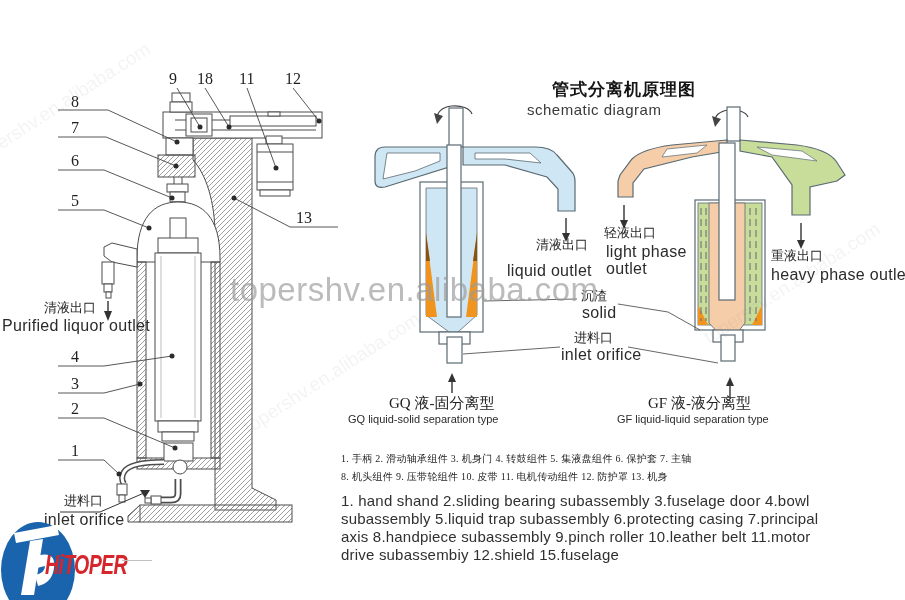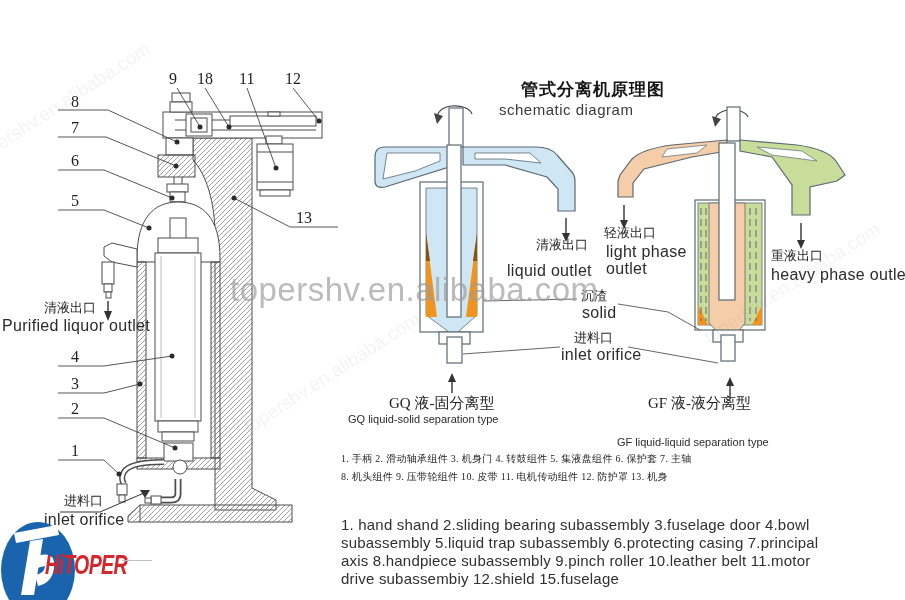--- a/index.html
+++ b/index.html
@@ -4,21 +4,21 @@
 <style>
   html,body{margin:0;padding:0;background:#ffffff;}
   #canvas{position:relative;width:905px;height:600px;background:#fff;overflow:hidden;
           font-family:"Liberation Sans",sans-serif;color:#2e2e2e;}
   .abs{position:absolute;}
   .lbl{position:absolute;white-space:nowrap;line-height:1.15;}
   .zh{font-family:"Liberation Serif","DejaVu Serif",serif;color:#1f1f1f;}
   .en{font-family:"Liberation Sans","DejaVu Sans",sans-serif;color:#2e2e2e;}
   .callout{position:absolute;font-family:"Liberation Serif","DejaVu Serif",serif;
            font-size:16px;color:#1f1f1f;}
-  .title-zh{font-size:17px;font-weight:bold;letter-spacing:1px;color:#151515;}
+  .title-zh{font-size:17px;font-weight:bold;letter-spacing:1px;color:#151515;margin-left:31px;}
   .title-en{font-size:15px;color:#3a3a3a;letter-spacing:.5px;}
   .small-zh{font-size:13px;}
   .lab-en{font-size:16px;color:#2b2b2b;letter-spacing:.3px;}
   .type-zh{font-size:15px;}
   .type-en{font-size:11px;color:#2b2b2b;}
   .parts-zh{font-size:10px;letter-spacing:.3px;}
   .parts-en{font-size:15px;line-height:18px;color:#303030;letter-spacing:.2px;}
   .wm-main{font-size:33px;color:#9b9b9b;opacity:.68;letter-spacing:.5px;}
   .wm-diag{font-size:19px;color:#6a6a6a;opacity:.07;transform:rotate(-33deg);transform-origin:left top;}
   .logo-text{font-weight:bold;font-style:italic;font-size:28px;
@@ -155,21 +155,21 @@
   <div class="callout" style="left:239px;top:70px">11</div>
   <div class="callout" style="left:285px;top:70px">12</div>
   <div class="callout" style="left:296px;top:209px">13</div>
 
   <div class="lbl zh small-zh" style="left:44px;top:301px">清液出口</div>
   <div class="lbl en lab-en" style="left:2px;top:317px">Purified liquor outlet</div>
   <div class="lbl zh small-zh" style="left:64px;top:494px">进料口</div>
   <div class="lbl en lab-en" style="left:44px;top:511px">inlet orifice</div>
 
   <div class="lbl zh title-zh" style="left:521px;top:80px">管式分离机原理图</div>
-  <div class="lbl en title-en" style="left:499px;top:101px">schematic diagram</div>
+  <div class="lbl en title-en" style="left:527px;top:101px">schematic diagram</div>
 
   <svg class="abs" style="left:355px;top:85px" width="230" height="320" viewBox="0 0 230 320">
     <g stroke="#5a6a72" stroke-width="1.2" fill="none">
 
       <path d="M 83 33 A 17 10 0 1 1 117 29" stroke="#444" stroke-width="1.2"></path>
       <polygon points="79,28 88,31 82,39" fill="#444" stroke="none"></polygon>
 
       <rect x="94" y="23" width="14" height="39" fill="#fff"></rect>
 
       <path d="M 94 62 L 30 62 Q 20 62 20 72 L 20 96 Q 20 104 30 102 L 94 82 Z" style="fill:var(--liquid-blue)"></path>
@@ -265,25 +265,25 @@
 
   <div class="lbl zh small-zh" style="left:581px;top:289px">沉渣</div>
   <div class="lbl en lab-en" style="left:582px;top:304px">solid</div>
 
   <div class="lbl zh small-zh" style="left:574px;top:331px">进料口</div>
   <div class="lbl en lab-en" style="left:561px;top:346px">inlet orifice</div>
 
   <div class="lbl zh type-zh" style="left:389px;top:395px">GQ 液-固分离型</div>
   <div class="lbl en type-en" style="left:348px;top:413px">GQ liquid-solid separation type</div>
   <div class="lbl zh type-zh" style="left:648px;top:395px">GF 液-液分离型</div>
-  <div class="lbl en type-en" style="left:617px;top:436px">GF liquid-liquid separation type</div>
+  <div class="lbl en type-en" style="left:617px;top:413px">GF liquid-liquid separation type</div>
 
   <div class="lbl zh parts-zh" style="left:341px;top:453px">1. 手柄  2. 滑动轴承组件  3. 机身门  4. 转鼓组件  5. 集液盘组件  6. 保护套 7. 主轴</div>
   <div class="lbl zh parts-zh" style="left:341px;top:471px">8. 机头组件 9. 压带轮组件  10. 皮带  11. 电机传动组件   12. 防护罩  13. 机身</div>
-  <div class="abs" style="left:341px;top:516px">
+  <div class="abs" style="left:341px;top:492px">
     <div class="parts-en">1. hand shand   2.sliding bearing subassembly   3.fuselage door   4.bowl</div>
     <div class="parts-en">subassembly   5.liquid trap subassembly   6.protecting casing   7.principal</div>
     <div class="parts-en">axis   8.handpiece subassembly 9.pinch roller   10.leather belt   11.motor</div>
     <div class="parts-en">drive subassembiy   12.shield 15.fuselage</div>
   </div>
 
   <div class="lbl en wm-main" style="left:230px;top:271px">topershv.en.alibaba.com</div>
   <div class="lbl en wm-diag" style="left:-30px;top:150px">topershv.en.alibaba.com</div>
   <div class="lbl en wm-diag" style="left:240px;top:420px">topershv.en.alibaba.com</div>
   <div class="lbl en wm-diag" style="left:700px;top:330px">topershv.en.alibaba.com</div>

